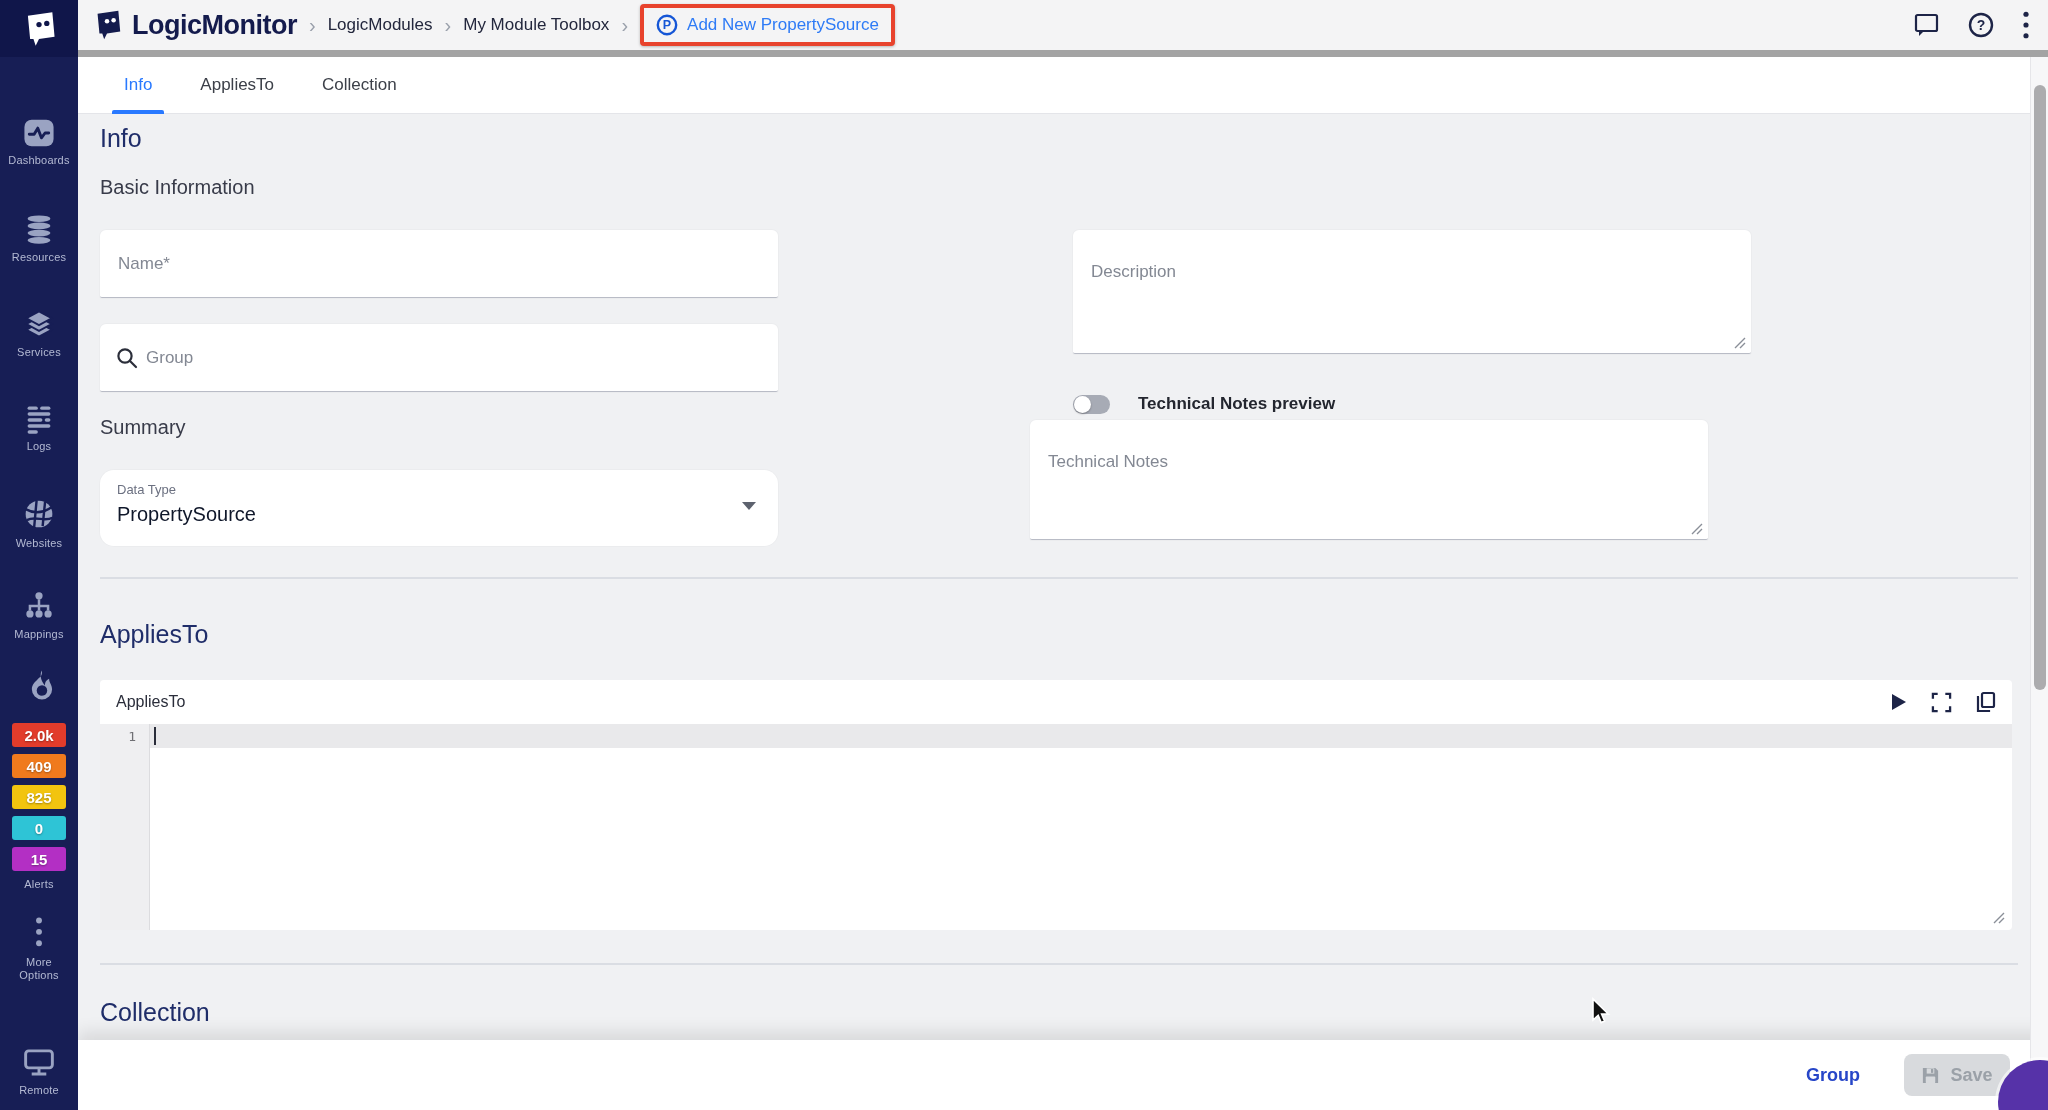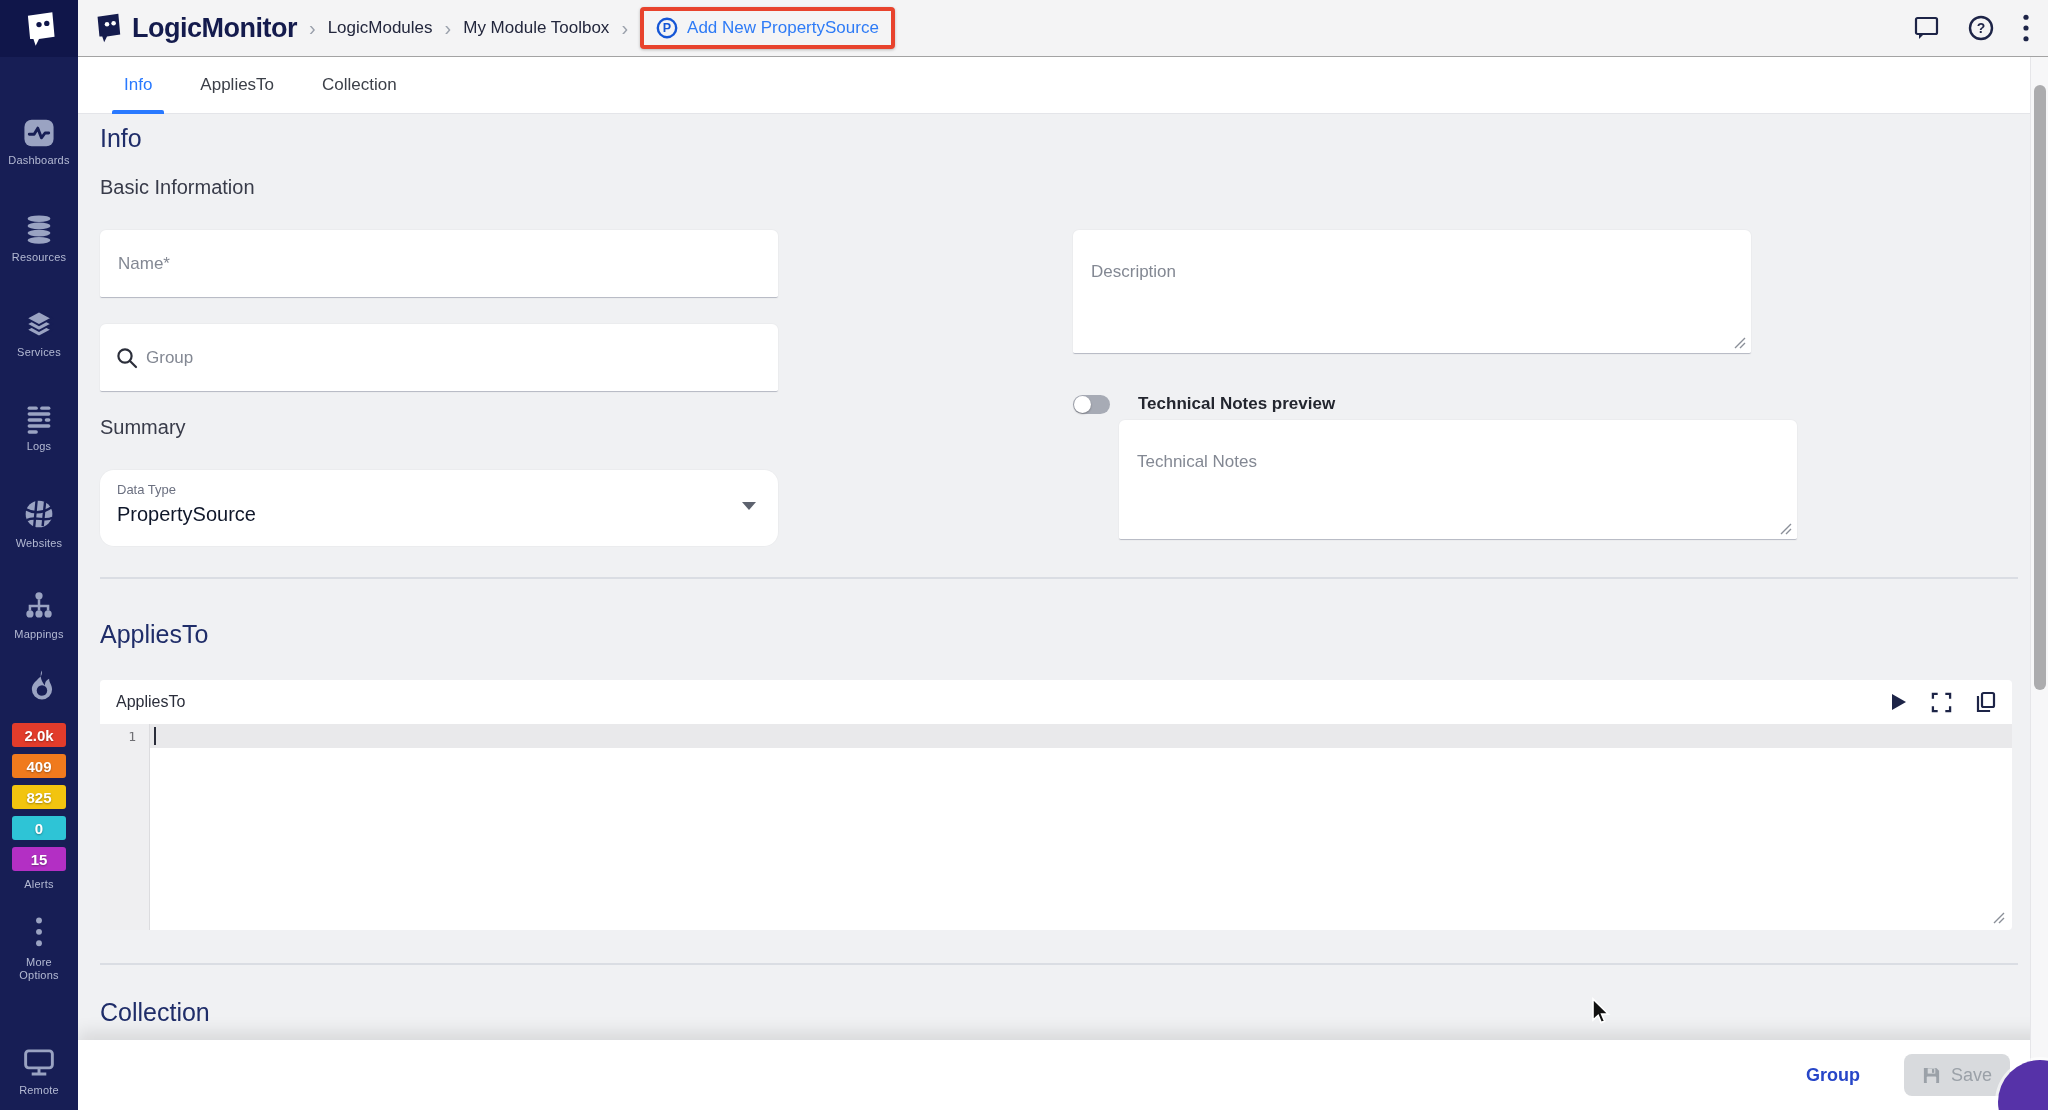--- a/index.html
+++ b/index.html
@@ -10,21 +10,21 @@
   .sidebar { position:absolute; left:0; top:0; width:78px; height:1110px; background:#171e55; z-index:30; }
   .side-logo { position:absolute; left:0; top:0; width:78px; height:57px; background:#10164a; display:flex; align-items:center; justify-content:center; }
   .side-item { position:absolute; left:0; width:78px; display:flex; flex-direction:column; align-items:center; gap:6px; cursor:pointer; }
   .side-item .lbl { font-size:11px; color:#b4bad3; letter-spacing:.2px; text-align:center; line-height:13px; }
   .badge { width:54px; height:24px; border-radius:3px; display:flex; align-items:center; justify-content:center;
            color:#fff; font-size:15px; font-weight:bold; text-shadow:0 1px 2px rgba(0,0,0,.35); margin:0 auto; cursor:pointer; }
   .b0{background:#e23c2b;} .b1{background:#f07a1d;} .b2{background:#f2c40f;} .b3{background:#2ec4d6;} .b4{background:#b32fc4;}
   .badge-stack { position:absolute; left:0; top:723px; width:78px; display:flex; flex-direction:column; gap:7px; }
 
   
-  .header { position:absolute; left:78px; top:0; width:1970px; height:57px; background:#f4f4f5; border-bottom:1px solid #a3a3a3; display:flex; align-items:center; z-index:20; }
+  .header { position:absolute; left:78px; top:0; width:1970px; height:57px; background:#f4f4f5; border-bottom:7px solid #a3a3a3; display:flex; align-items:center; z-index:20; }
   .brand { display:flex; align-items:center; gap:8px; margin-left:12px; }
   .brand-name { font-size:27px; font-weight:bold; color:#141b4d; letter-spacing:-.5px; }
   .crumb-sep { color:#9aa0ab; font-size:20px; margin:0 12px; }
   .crumb { font-size:17px; color:#23273d; cursor:pointer; }
   .crumb-active-box { display:flex; align-items:center; gap:9px; border:4px solid #e8432d; border-radius:4px; padding:6px 12px; background:#f4f4f5; box-shadow:0 1px 3px rgba(0,0,0,.25); cursor:pointer; }
   .crumb-active { font-size:17px; color:#2e7bf6; }
   .hdr-icons { margin-left:auto; display:flex; align-items:center; gap:28px; margin-right:18px; }
   .hdr-icons > * { cursor:pointer; }
 
   
@@ -67,21 +67,21 @@
   .editor-body { position:absolute; left:0; top:44px; right:0; bottom:0; display:flex; }
   .gutter { width:50px; background:#efeff1; border-right:1px solid #dcdcdf; }
   .gutter .ln { height:24px; display:flex; align-items:center; justify-content:flex-end; padding-right:13px; font-family:"DejaVu Sans Mono", monospace; font-size:13px; color:#6f6f74; }
   .code-area { flex:1; position:relative; cursor:text; }
   .active-line { position:absolute; left:0; right:0; top:0; height:24px; background:#e9e9eb; }
   .caret { position:absolute; left:4px; top:3px; width:2px; height:18px; background:#2a2d3a; }
 
   
   .footer { position:absolute; left:78px; top:1040px; width:1970px; height:70px; background:#fff; box-shadow:0 -8px 16px rgba(0,0,0,.10); display:flex; align-items:center; justify-content:flex-end; gap:44px; padding-right:38px; z-index:25; }
   .cancel-btn { font-size:18px; font-weight:bold; color:#2746c8; cursor:pointer; }
-  .save-btn { width:106px; height:42px; background:#d8dadd; border:none; border-radius:8px; color:#9ba1a8; font-size:18px; font-weight:normal; display:flex; align-items:center; justify-content:center; gap:10px; cursor:default; font-family:"Liberation Sans",sans-serif; }
+  .save-btn { width:106px; height:42px; background:#d8dadd; border:none; border-radius:8px; color:#9ba1a8; font-size:18px; font-weight:bold; display:flex; align-items:center; justify-content:center; gap:10px; cursor:default; font-family:"Liberation Sans",sans-serif; }
 
   
   .scrollbar { position:absolute; right:0; top:57px; width:18px; height:1053px; background:#f7f7f8; border-left:1px solid #e6e6e9; z-index:28; }
   .scroll-thumb { position:absolute; left:3px; top:28px; width:12px; height:605px; background:#acacae; border-radius:7px; cursor:grab; }
 
   
   .chat-widget { position:absolute; right:-34px; bottom:-34px; width:84px; height:84px; border-radius:50%; background:#5632a8; box-shadow:0 0 0 3px rgba(255,255,255,.6); z-index:40; cursor:pointer; }
   .cursor { position:absolute; left:1586px; top:996px; z-index:50; pointer-events:none; }
 </style>
 </head>
@@ -275,21 +275,21 @@
     </svg>
   </div>
 
   <div class="toggle-row" style="left:995px; top:280px;">
     <div class="toggle">
         <div class="knob"></div>
       </div>
     <div class="toggle-lbl">Technical Notes preview</div>
   </div>
 
-  <div class="card field" style="left:1041px; top:306px; width:678px; height:120px;">
+  <div class="card field" style="left:952px; top:306px; width:678px; height:120px;">
     <textarea placeholder="Technical Notes" style=""></textarea>
     <svg class="rsz" width="12" height="12" viewBox="0 0 12 12">
       <path d="M11 1 L1 11 M11 6 L6 11" stroke="#8a8f98" stroke-width="1.4"></path>
     </svg>
   </div>
 
   <div class="divider" style="top:463px;"></div>
 
   <div class="h-navy" style="left:22px; top:506px;">AppliesTo</div>
 

